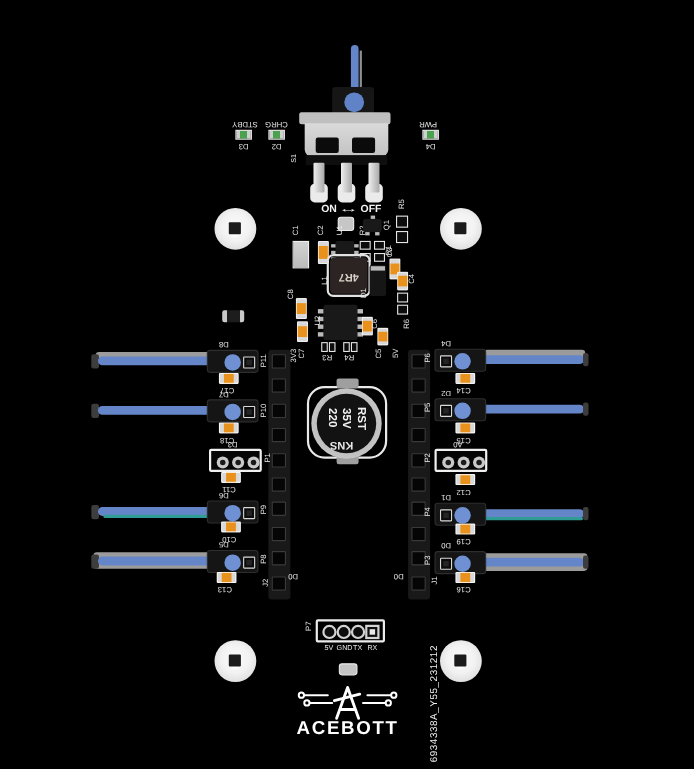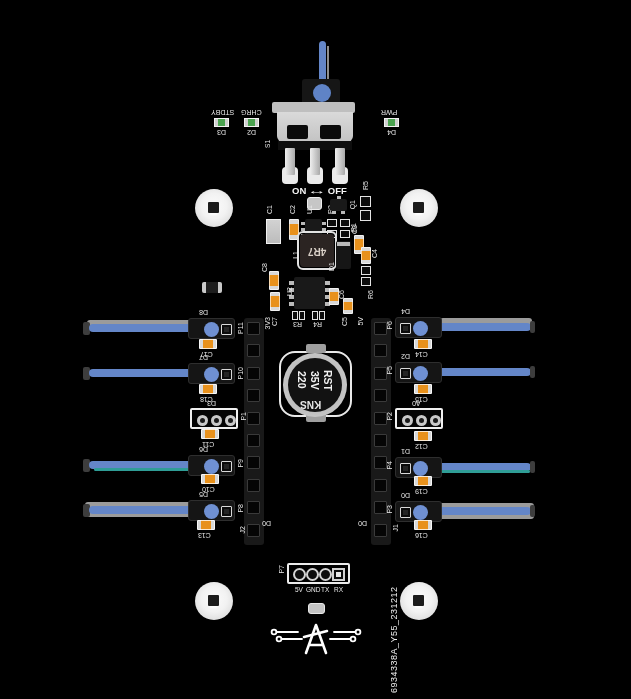--- a/index.html
+++ b/index.html
@@ -88,20 +88,21 @@
       <circle cx="11" cy="17" r="2.4"></circle>
         <path d="M13.6 17 H34"></path>
       <circle cx="90" cy="10" r="2.4"></circle>
         <path d="M66 10 H87.4"></path>
       <circle cx="85" cy="17" r="2.4"></circle>
         <path d="M62 17 H82.4"></path>
       <path d="M48 3 L38 31 M48 3 L58 31 M41 23 H55" stroke-width="2.6"></path>
       <path d="M36 15 L59 9" stroke-width="2.6"></path>
     </g>
   </svg>
+  <div class="a" style="left:268px;top:652px;width:96px;text-align:center;color:#ffffff;font-size:17px;font-weight:bold;letter-spacing:1.5px;">ACEBOTT</div>
 
   <div class="a vbt" style="left:389px;top:578px;height:115px;color:#f0f0f0;font-size:9px;letter-spacing:0.5px;">6934338A_Y55_231212</div>
 
 <div class="a hole" style="left: 195px; top: 189px; width: 38px; height: 38px;">
       <div class="a" style="left: 13px; top: 13px; width: 11px; height: 11px; background: rgb(28, 28, 28); border-radius: 1px; box-shadow: rgba(255, 255, 255, 0.95) 0px 4px 2px -2px;"></div>
     </div>
     <div class="a hole" style="left: 400px; top: 189px; width: 38px; height: 38px;">
       <div class="a" style="left: 13px; top: 13px; width: 11px; height: 11px; background: rgb(28, 28, 28); border-radius: 1px; box-shadow: rgba(255, 255, 255, 0.95) 0px 4px 2px -2px;"></div>
     </div>
     <div class="a hole" style="left: 195px; top: 582px; width: 38px; height: 38px;">

